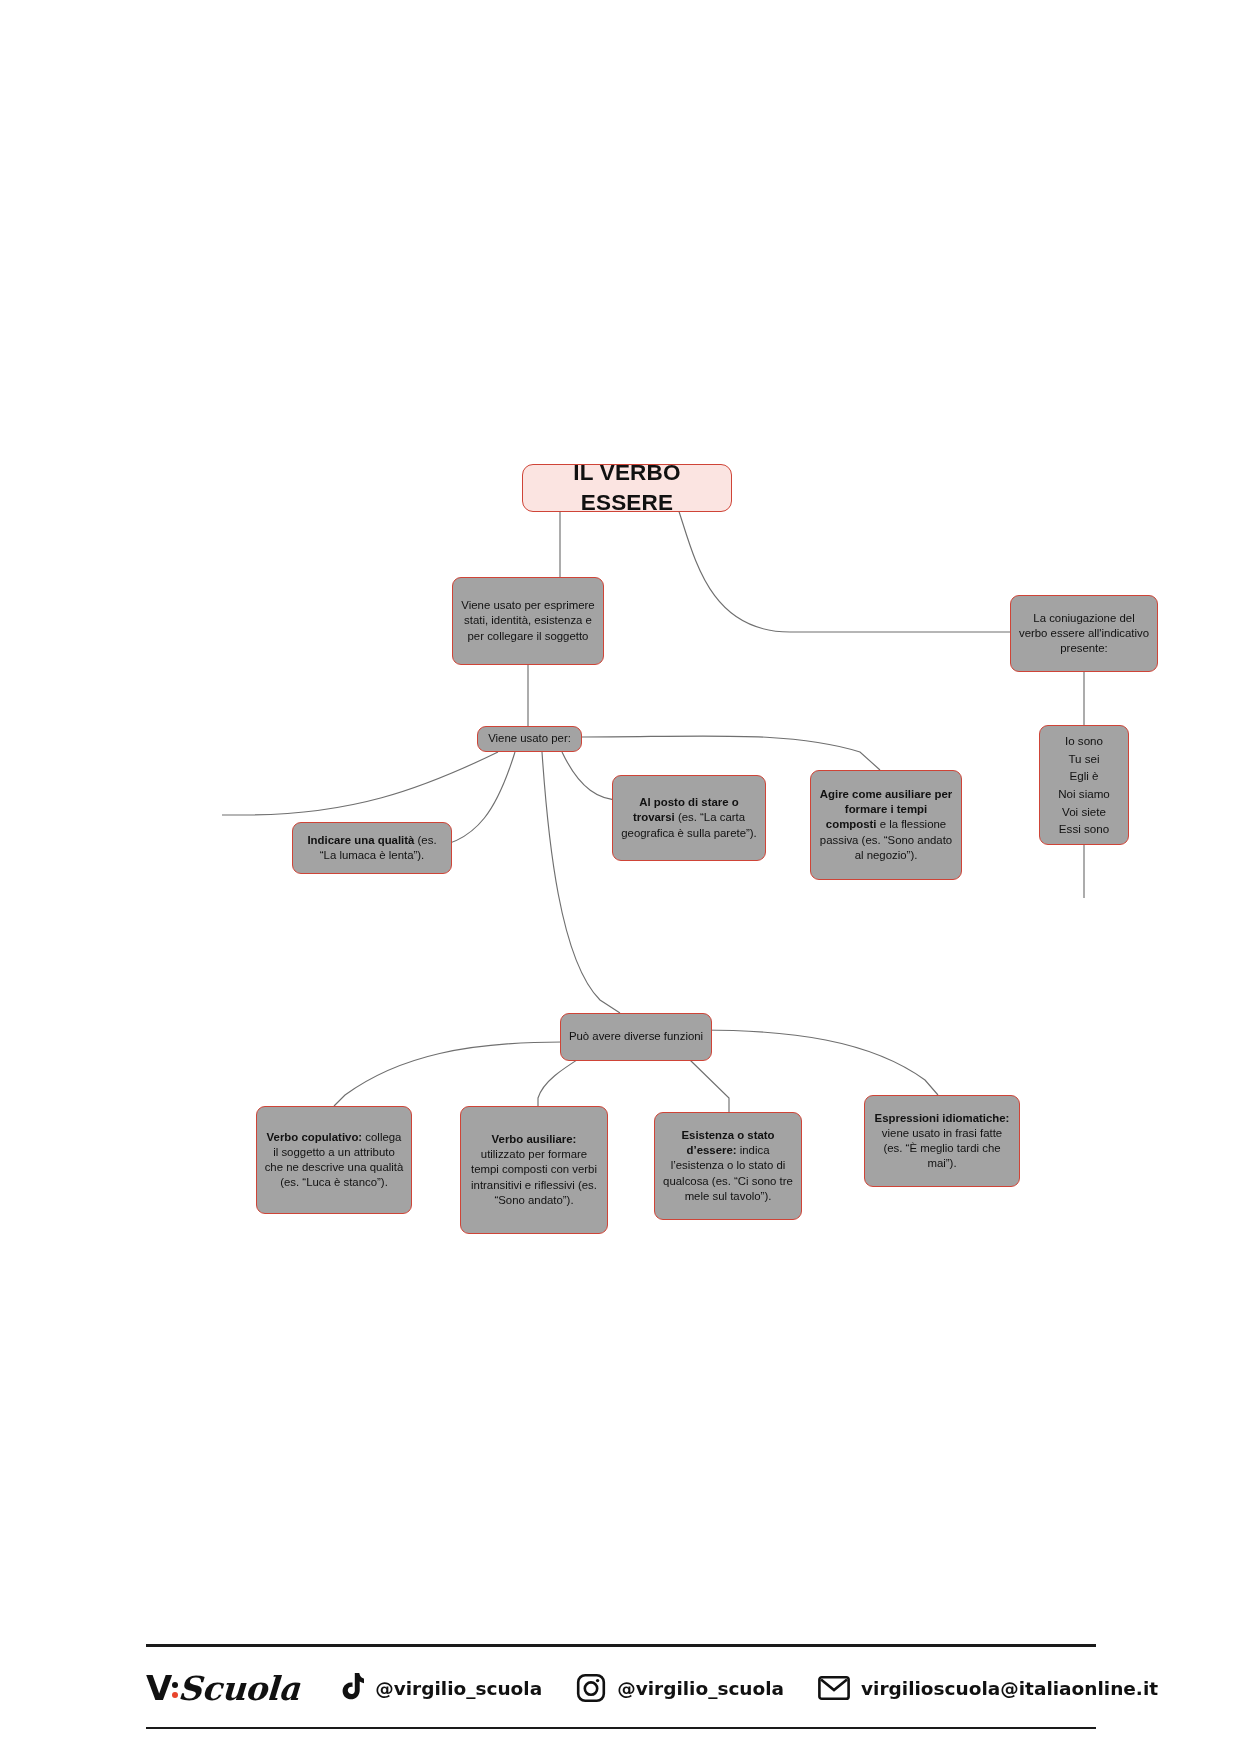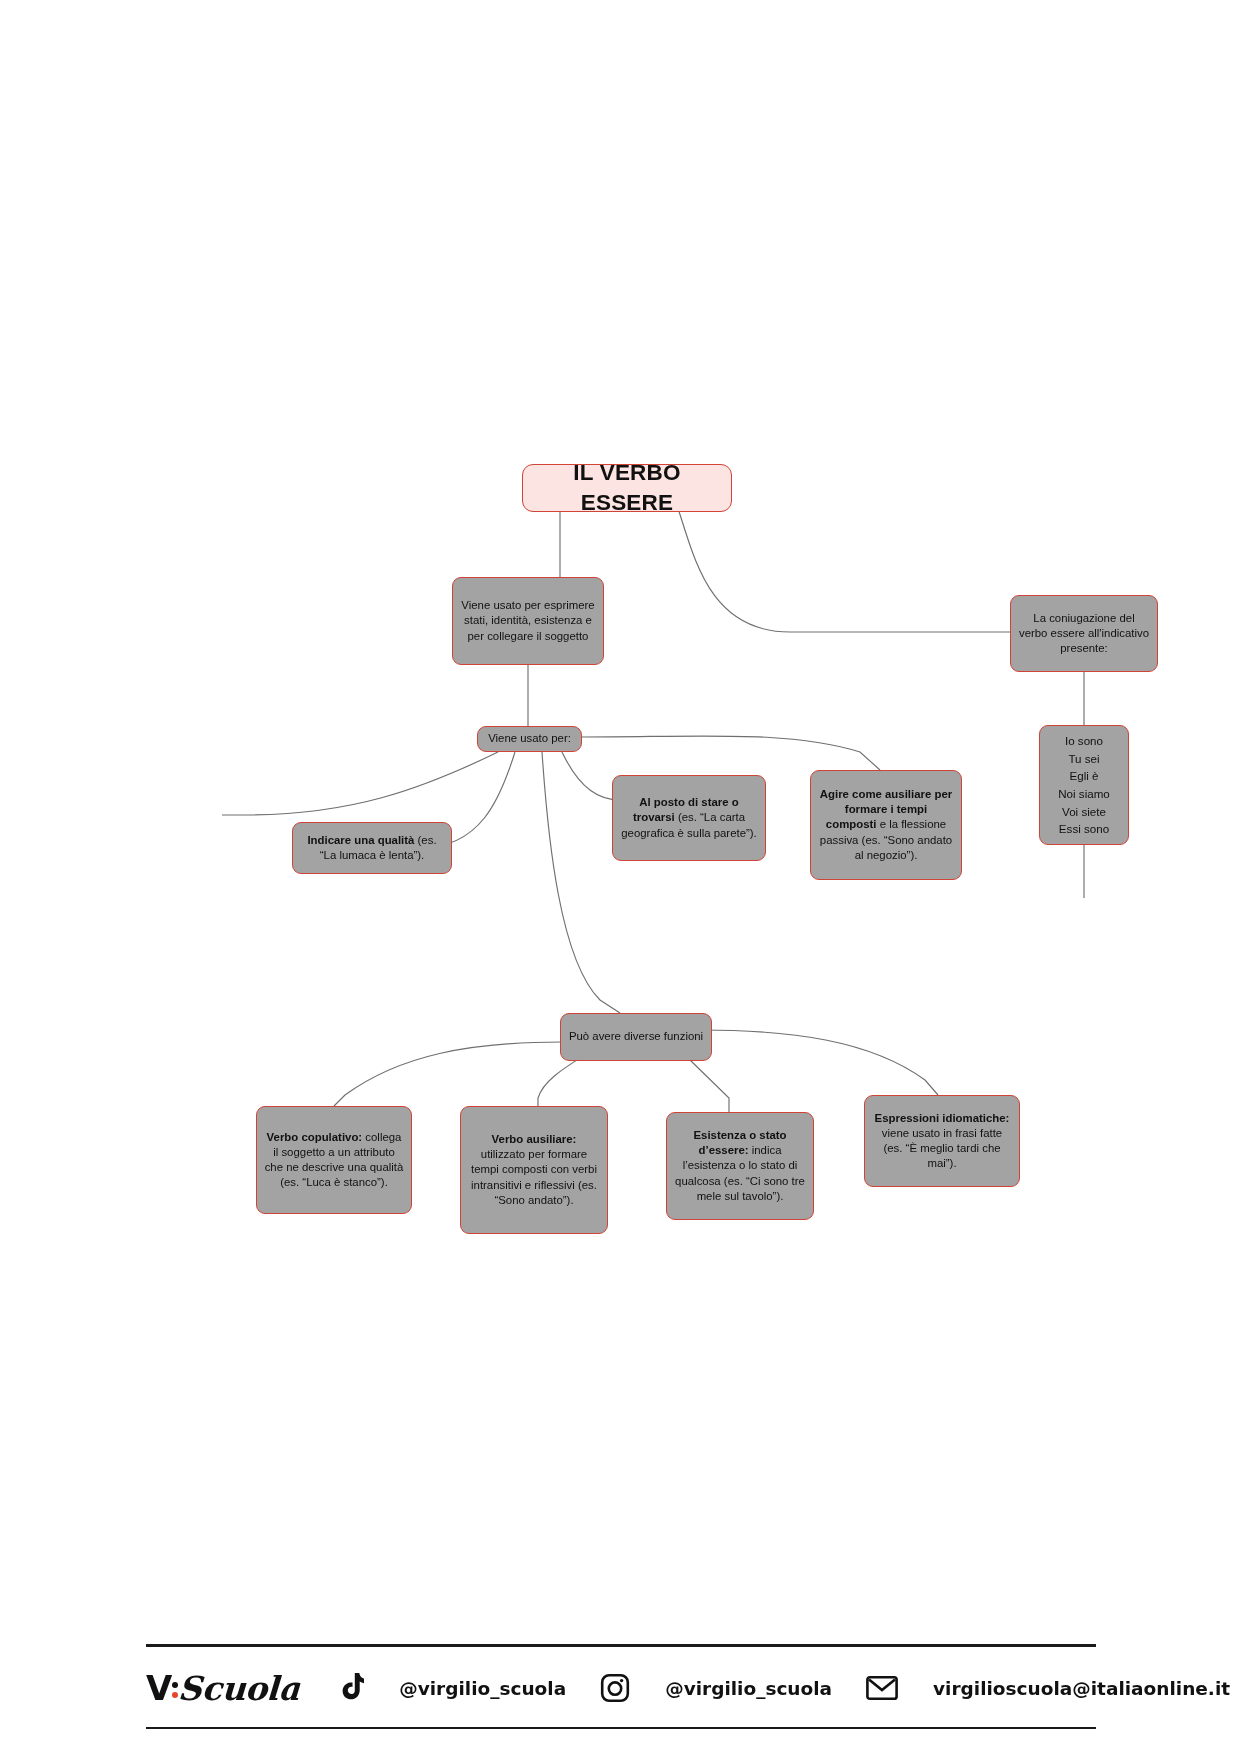--- a/index.html
+++ b/index.html
@@ -117,21 +117,20 @@
     font-size: 33px;
     color: #111111;
     letter-spacing: -0.5px;
     transform: skewX(-6deg);
   }
   .social {
     display: flex;
     align-items: center;
     margin-right: 34px;
     white-space: nowrap;
-    gap: 24px;
   }
   .social .ico {
     display: inline-flex;
     align-items: center;
     justify-content: center;
     margin-right: 11px;
     color: #111111;
   }
   .social .label {
     font-family: "DejaVu Sans", sans-serif;
@@ -233,21 +232,21 @@
       <b>Verbo copulativo:</b><span> collega il soggetto a un attributo che ne descrive una qualità (es. “Luca è stanco”).</span>
     </span>
   </div>
 
   <div class="node" style="left:460px; top:1106px; width:148px; height:128px;">
     <span class="txt">
       <b>Verbo ausiliare:</b><span> utilizzato per formare tempi composti con verbi intransitivi e riflessivi (es. “Sono andato”).</span>
     </span>
   </div>
 
-  <div class="node" style="left:654px; top:1112px; width:148px; height:108px;margin-left:12px;">
+  <div class="node" style="left:654px; top:1112px; width:148px; height:108px;">
     <span class="txt">
       <b>Esistenza o stato d’essere:</b><span> indica l’esistenza o lo stato di qualcosa (es. “Ci sono tre mele sul tavolo”).</span>
     </span>
   </div>
 
   <div class="node" style="left:864px; top:1095px; width:156px; height:92px;">
     <span class="txt">
       <b>Espressioni idiomatiche:</b><span> viene usato in frasi fatte (es. “È meglio tardi che mai”).</span>
     </span>
   </div>

